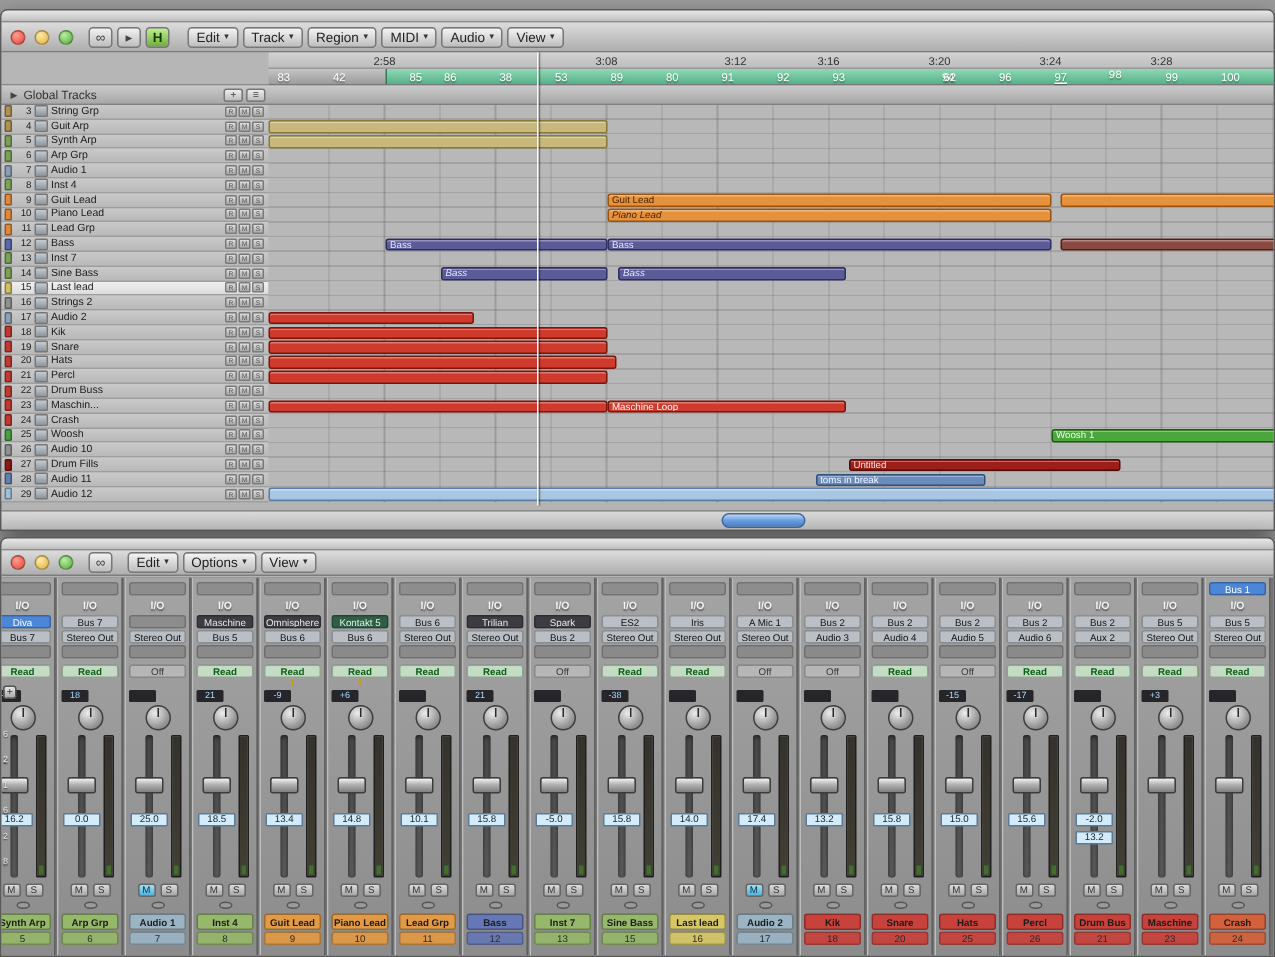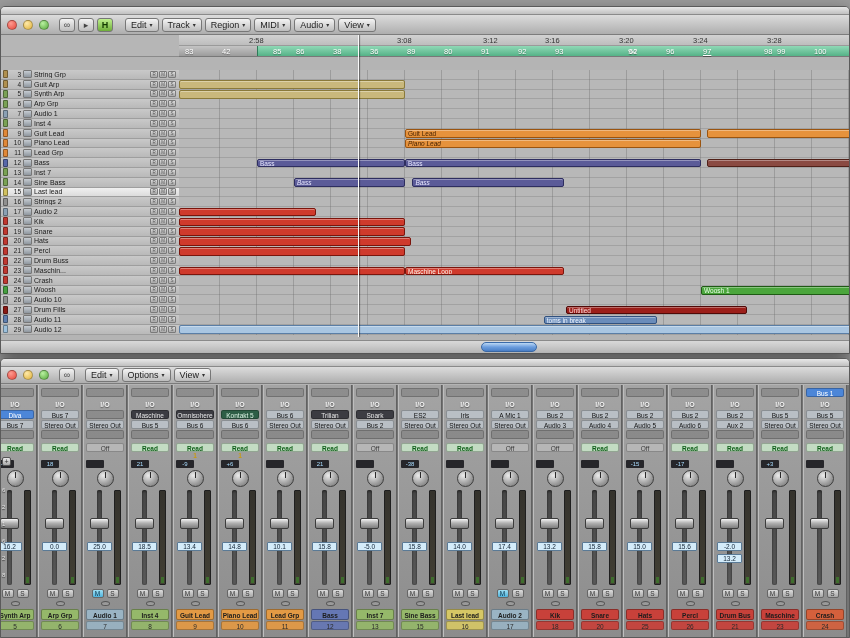--- a/index.html
+++ b/index.html
@@ -126,36 +126,44 @@
         <div class="rtime" style="left: 514px;">3:24</div>
         <div class="rtime" style="left: 588px;">3:28</div>
       </div>
     <div id="ruler-bars">
         <div class="cycle" style="left: 78px;"></div>
         <div class="rbar" style="left: 6px;">83</div>
         <div class="rbar" style="left: 43px;">42</div>
         <div class="rbar" style="left: 94px;">85</div>
         <div class="rbar" style="left: 117px;">86</div>
         <div class="rbar" style="left: 154px;">38</div>
-        <div class="rbar" style="left: 191px;">36</div>
+        <div class="rbar" style="left: 191px;">53</div>
         <div class="rbar" style="left: 228px;">89</div>
         <div class="rbar" style="left: 265px;">80</div>
         <div class="rbar" style="left: 302px;">91</div>
         <div class="rbar" style="left: 339px;">92</div>
         <div class="rbar" style="left: 376px;">93</div>
         <div class="rbar" style="left: 413px; margin-left: 36px;">94</div>
         <div class="rbar" style="left: 450px;">62</div>
         <div class="rbar" style="left: 487px;">96</div>
         <div class="rbar" style="left: 524px; text-decoration: underline;">97</div>
-        <div class="rbar" style="left: 585px;">98</div>
+        <div class="rbar" style="left: 560px; font-family: Liberation Mono, monospace;">98</div>
         <div class="rbar" style="left: 598px;">99</div>
         <div class="rbar" style="left: 635px;">100</div>
       </div>
   </div>
 
+  <div id="global-row">
+    <span class="disc">▶</span>
+    <span>Global Tracks</span>
+    <span class="gbtns">
+      <span class="minibtn">+</span>
+      <span class="minibtn">≡</span>
+    </span>
+  </div>
 
   <div id="track-list">
       <div class="trow">
         <div class="tchip" style="background: rgb(176, 144, 80);"></div>
         <div class="tnum">3</div>
         <div class="ticon"></div>
         <div class="tname">String Grp</div>
         <div class="tbtns">
           <div class="tbtn">R</div>
           <div class="tbtn">M</div>

